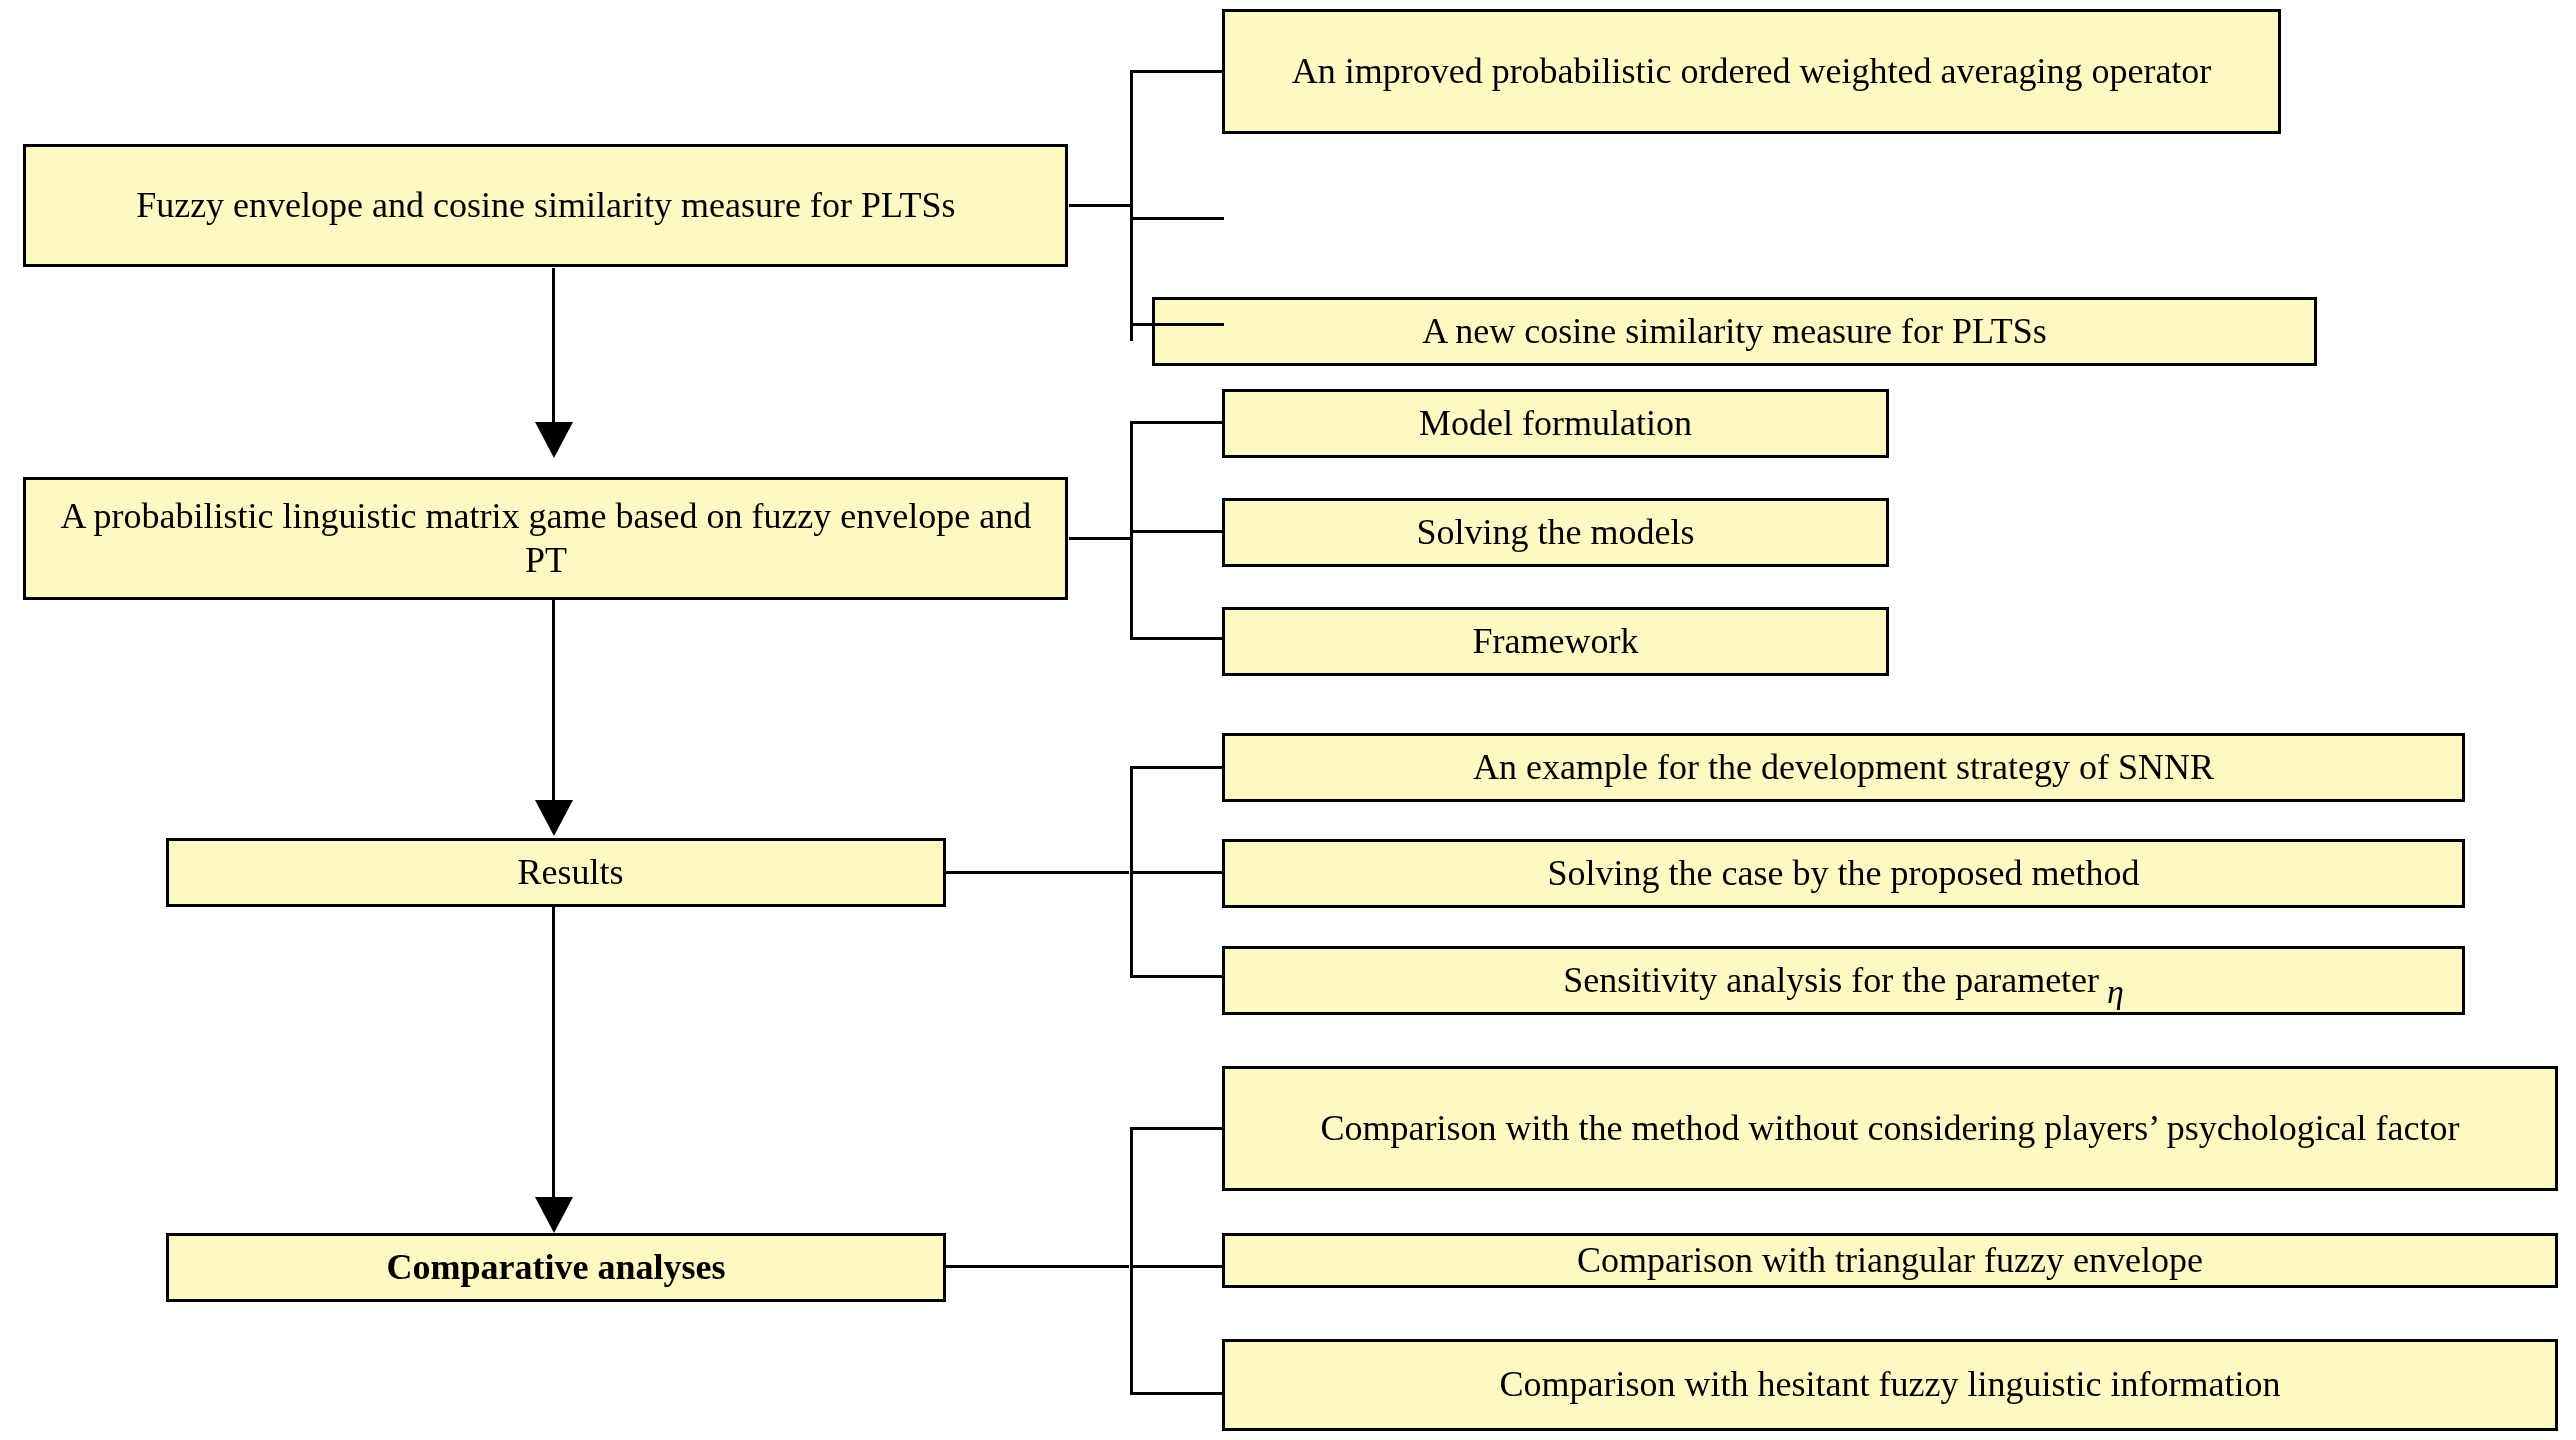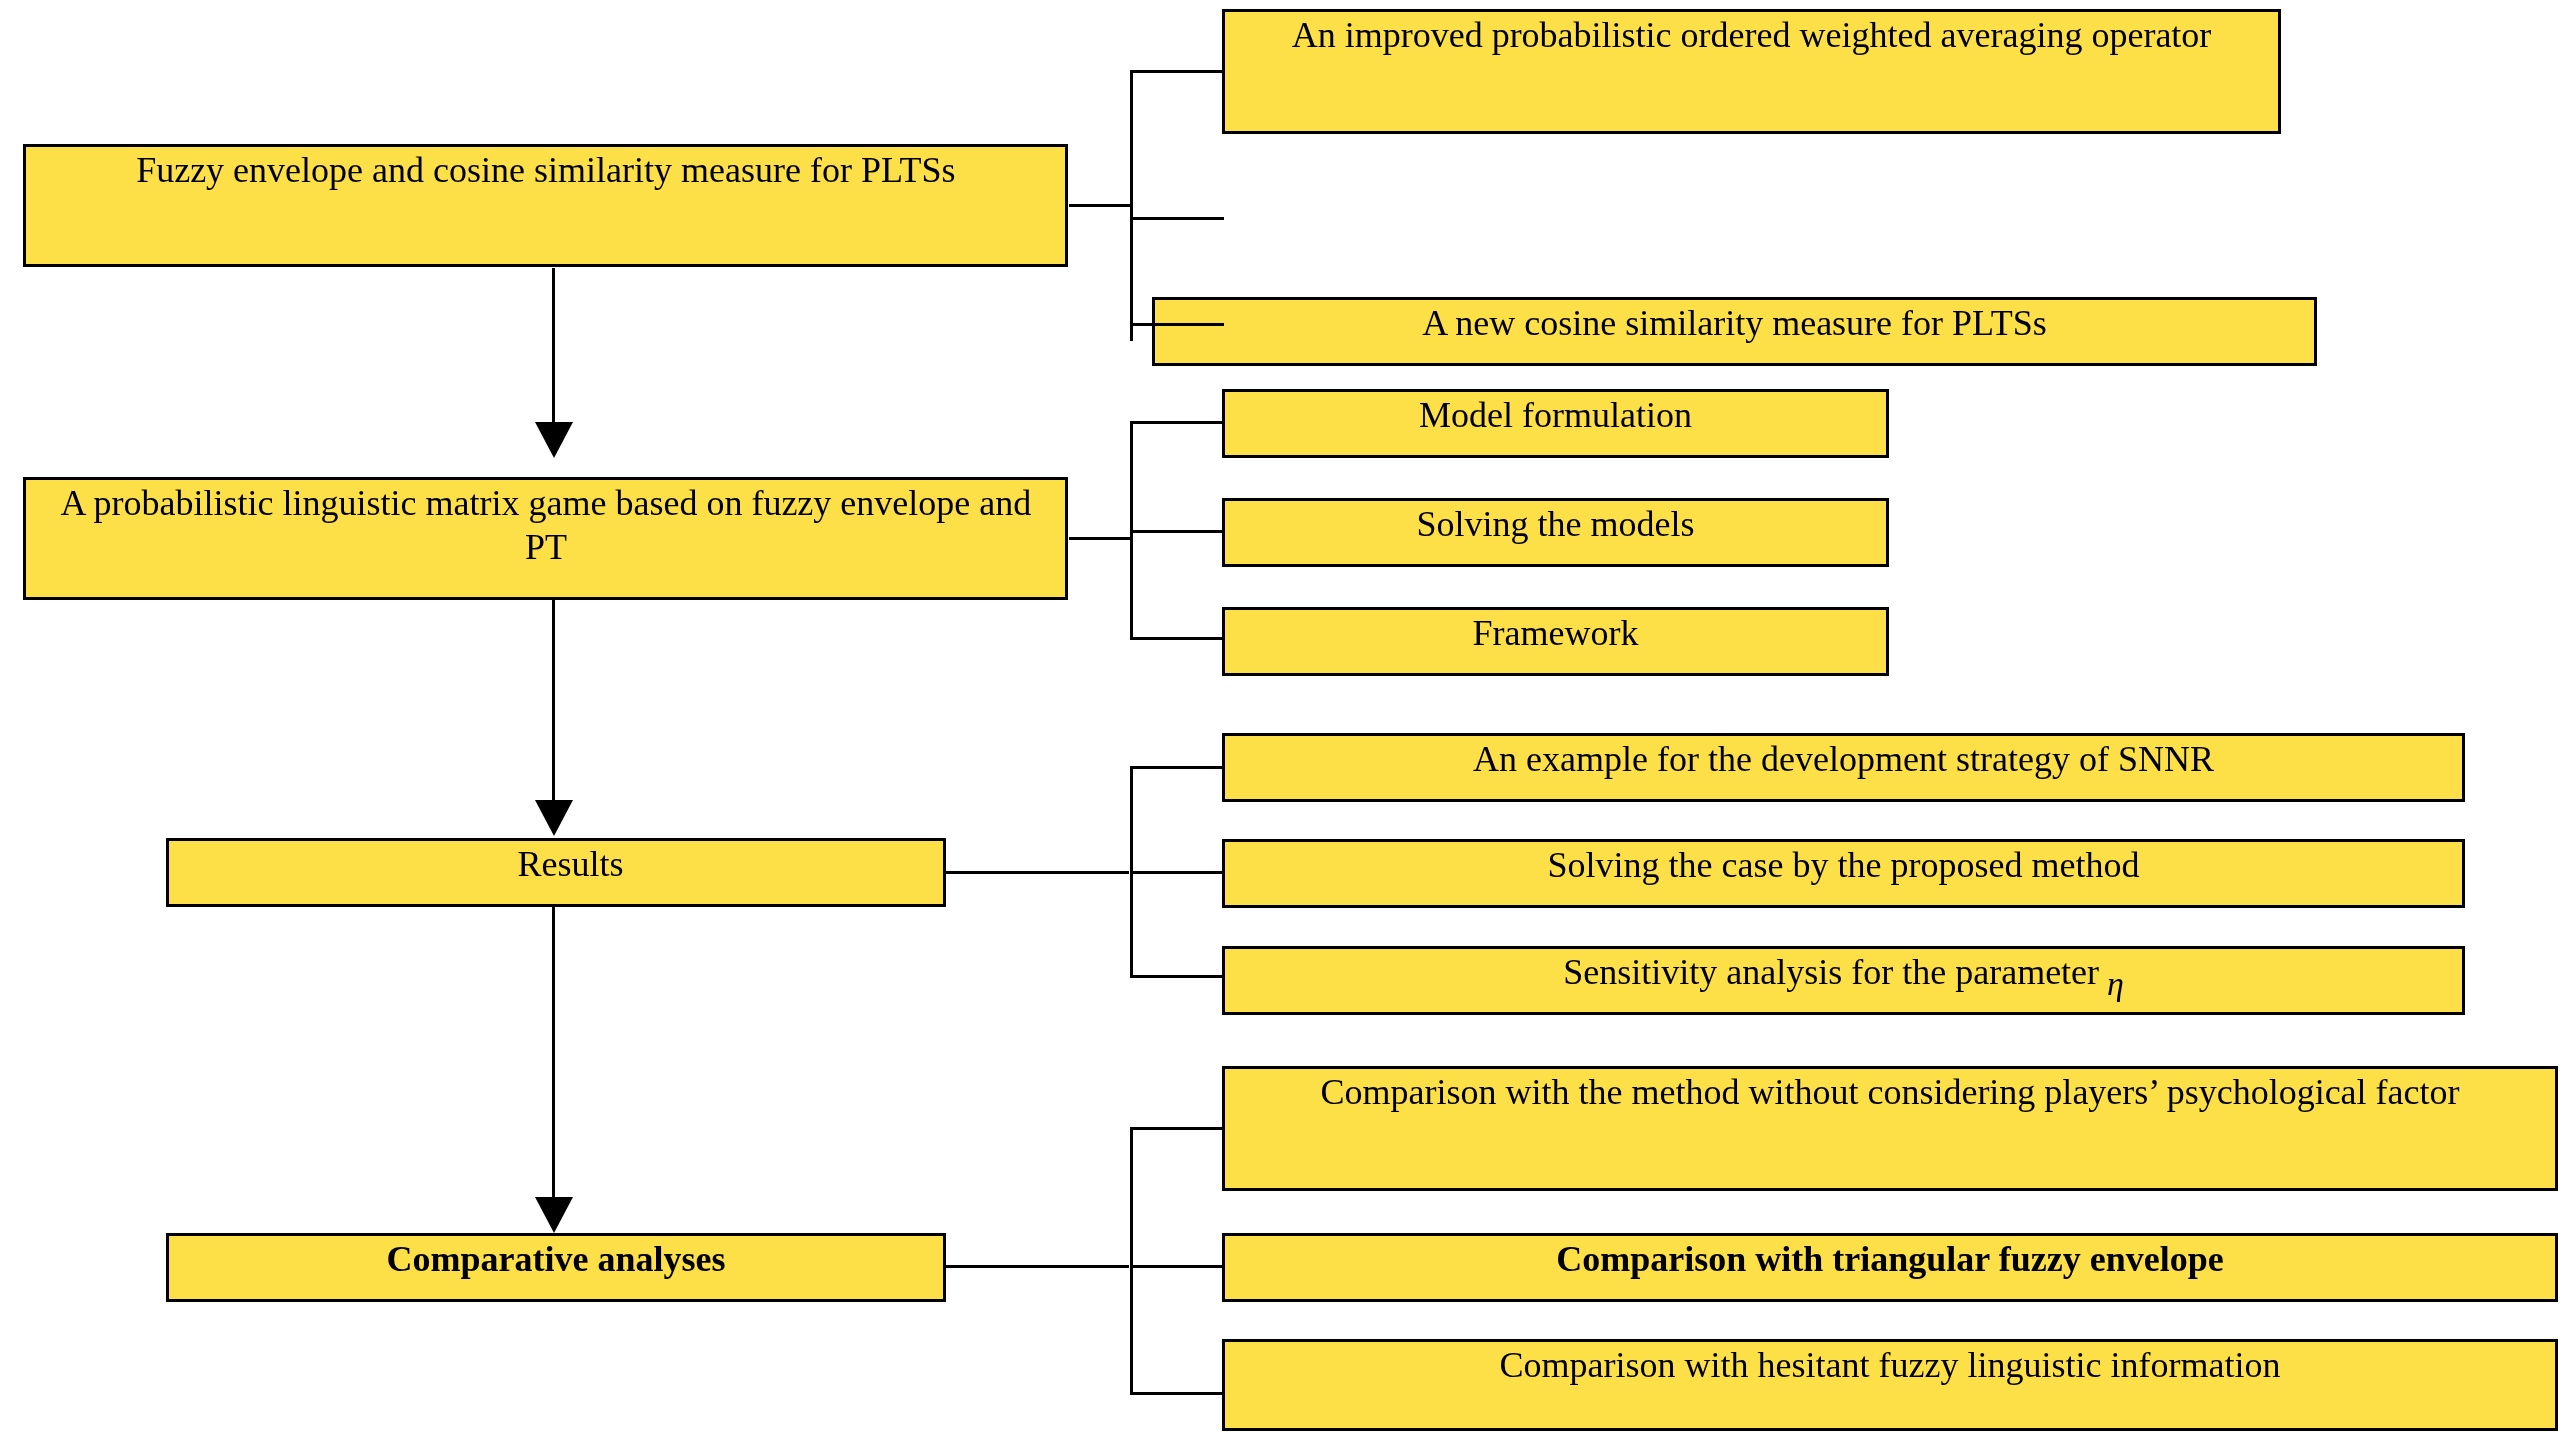--- a/index.html
+++ b/index.html
@@ -13,22 +13,23 @@
     height: 1440px;
     background: #ffffff;
     font-family: "Liberation Serif", "DejaVu Serif", serif;
     color: #000000;
     overflow: hidden;
   }
   .node {
     position: absolute;
     box-sizing: border-box;
     border: 3.1px solid #000000;
-    background: #fde047;
+    background: #fef9c3;
     display: flex;
+    align-items: center;
     justify-content: center;
     text-align: center;
     line-height: 1.22;
     font-size: 36px;
     padding: 1.6px 11px;
   }
   .node .label {
     display: block;
     width: 100%;
   }
@@ -130,21 +131,21 @@
   <div class="vline" style="left:552px; top:907px; height:296px;"></div>
   <div class="arrow-head" style="left:535px; top:1197px;"></div>
 
   <div class="node" style="left:166px; top:1233px; width:780px; height:69px;font-weight:bold;">
     <span class="label">Comparative analyses</span>
   </div>
 
   <div class="node" style="left:1222px; top:1066px; width:1336px; height:125px;">
     <span class="label">Comparison with the method without considering players’ psychological factor</span>
   </div>
-  <div class="node" style="left:1222px; top:1233px; width:1336px; height:69px;font-weight:bold;">
+  <div class="node" style="left:1222px; top:1233px; width:1336px; height:55px;">
     <span class="label">Comparison with triangular fuzzy envelope</span>
   </div>
   <div class="node" style="left:1222px; top:1339px; width:1336px; height:92px;">
     <span class="label">Comparison with hesitant fuzzy linguistic information</span>
   </div>
 
   <div class="hline" style="left:946px; top:1265px; width:183px;"></div>
   <div class="vline" style="left:1130px; top:1127px; height:268px;"></div>
   <div class="hline" style="left:1130px; top:1127px; width:94px;"></div>
   <div class="hline" style="left:1130px; top:1265px; width:94px;"></div>

